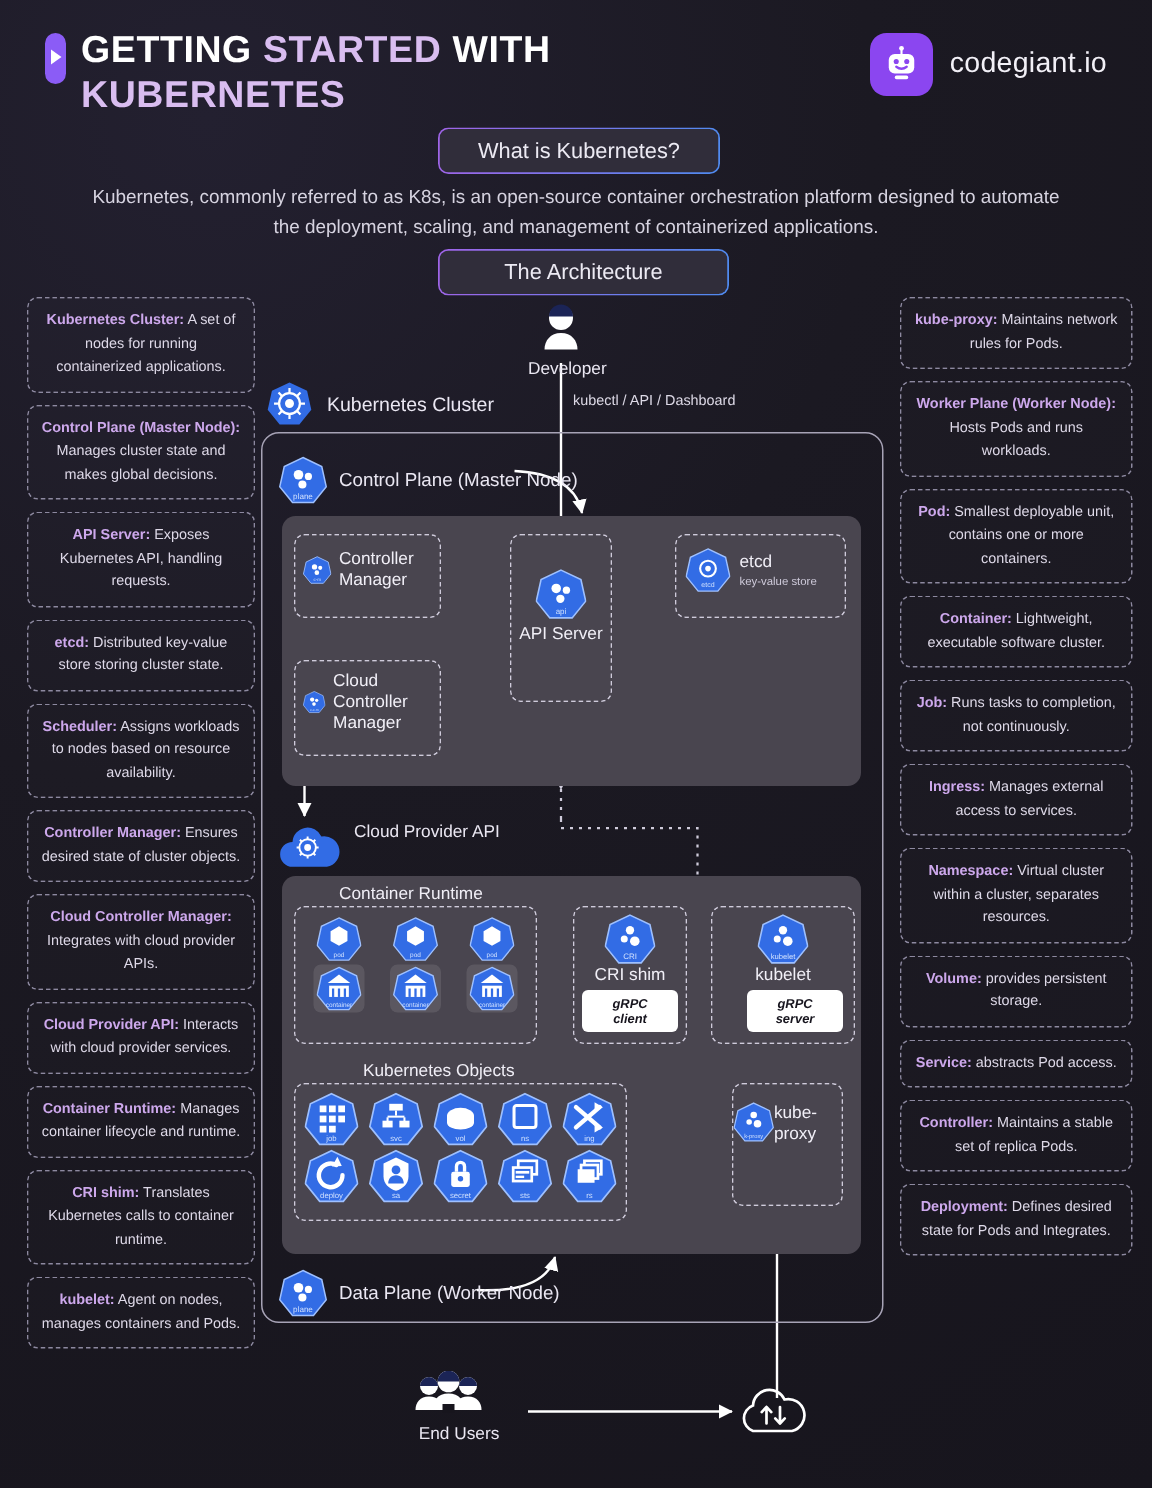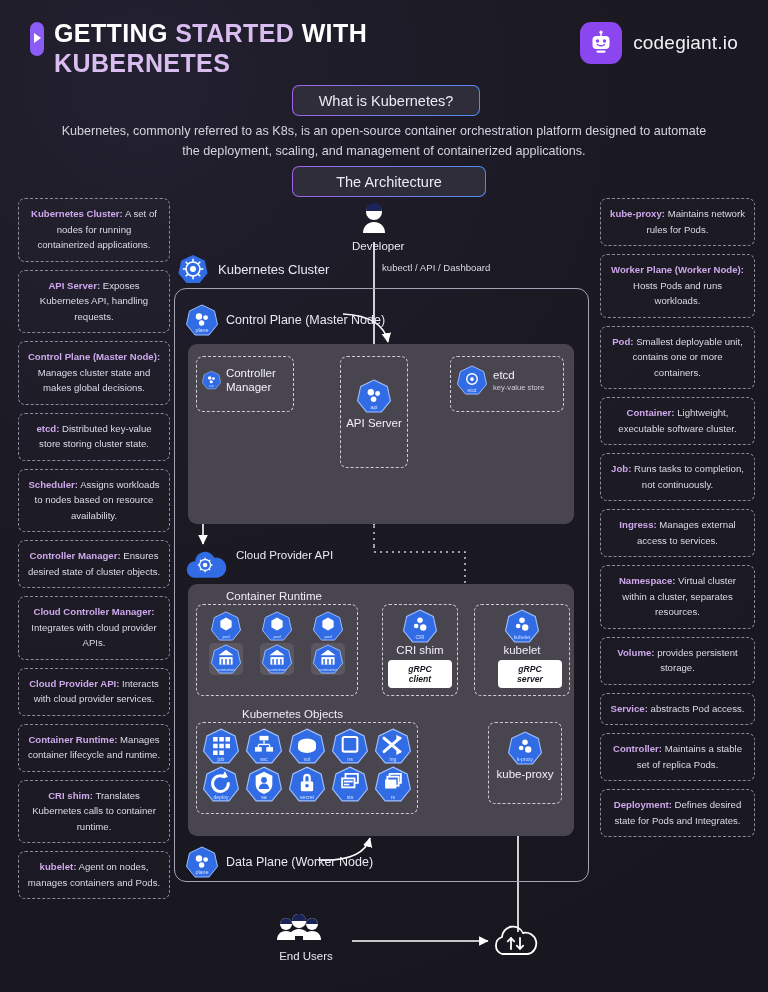--- a/index.html
+++ b/index.html
@@ -141,22 +141,22 @@
     <div class="brand-name">codegiant.io</div>
   </div>
 </div>
 
 <div class="pill" id="pill-what">What is Kubernetes?</div>
 <div class="intro">Kubernetes, commonly referred to as K8s, is an open-source container orchestration platform designed to automate the deployment, scaling, and management of containerized applications.</div>
 <div class="pill" id="pill-arch">The Architecture</div>
 
 <div class="side left" id="left-cards">
     <div class="card"><b>Kubernetes Cluster:</b><span> A set of nodes for running containerized applications.</span></div>
+    <div class="card"><b>Control Plane (Master Node):</b><span> Manages cluster state and makes global decisions.</span></div>
     <div class="card"><b>API Server:</b><span> Exposes Kubernetes API, handling requests.</span></div>
-    <div class="card"><b>Control Plane (Master Node):</b><span> Manages cluster state and makes global decisions.</span></div>
     <div class="card"><b>etcd:</b><span> Distributed key-value store storing cluster state.</span></div>
     <div class="card"><b>Scheduler:</b><span> Assigns workloads to nodes based on resource availability.</span></div>
     <div class="card"><b>Controller Manager:</b><span> Ensures desired state of cluster objects.</span></div>
     <div class="card"><b>Cloud Controller Manager:</b><span> Integrates with cloud provider APIs.</span></div>
     <div class="card"><b>Cloud Provider API:</b><span> Interacts with cloud provider services.</span></div>
     <div class="card"><b>Container Runtime:</b><span> Manages container lifecycle and runtime.</span></div>
     <div class="card"><b>CRI shim:</b><span> Translates Kubernetes calls to container runtime.</span></div>
     <div class="card"><b>kubelet:</b><span> Agent on nodes, manages containers and Pods.</span></div>
   </div>
 
@@ -304,20 +304,34 @@
         <circle cx="16" cy="15" r="2" fill="#fff"></circle>
         <text x="16" y="28.4" font-size="5" fill="#cfe0ff" text-anchor="middle" font-family="Liberation Sans, sans-serif">etcd</text>
       </svg>
       <div>
         <div class="cell-lbl">etcd</div>
         <div class="cell-sub">key-value store</div>
       </div>
     </div>
   </div>
 
+  <div class="dash" style="left:26px; top:244px; width:98px; height:64px;">
+    <div style="display:flex; align-items:center; gap:5px; padding:6px 5px;">
+      <svg width="30" height="30" viewBox="0 0 32 32">
+        <path d="M16 1 L28.5 7 L31.5 20.5 L23 31 H9 L.5 20.5 L3.5 7 Z" fill="#326CE5" stroke="#9ec0ff" stroke-width="1"></path>
+        <g fill="#fff">
+            <circle cx="13" cy="12.5" r="3"></circle>
+            <circle cx="19.4" cy="13.6" r="2.3"></circle>
+            <circle cx="15.6" cy="19" r="2.6"></circle>
+          </g>
+        <text x="16" y="28.4" font-size="4.8" fill="#cfe0ff" text-anchor="middle" font-family="Liberation Sans, sans-serif">c-c-m</text>
+      </svg>
+      <div class="cell-lbl">Cloud Controller Manager</div>
+    </div>
+  </div>
 
 
   <div class="cloudapi">
     <svg width="44" height="34" viewBox="0 0 48 36">
       <path d="M12 32 a9 9 0 0 1 0-18 a11 11 0 0 1 21-4 a9 9 0 0 1 4 22 z" fill="#326CE5"></path>
       <g fill="none" stroke="#fff" stroke-width="1.4" transform="translate(15,10)">
         <circle cx="8" cy="8" r="6"></circle>
           <circle cx="8" cy="8" r="1.8" fill="#fff"></circle>
         <path d="M8 2 V0 M8 14 V16 M2 8 H0 M14 8 H16 M3.8 3.8 L2.4 2.4 M12.2 12.2 L13.6 13.6 M12.2 3.8 L13.6 2.4 M3.8 12.2 L2.4 13.6"></path>
       </g>
@@ -575,21 +589,21 @@
               <rect x="11" y="9.5" width="10" height="8" fill="#326CE5"></rect>
             </g>
             <rect x="9" y="12" width="10" height="8" fill="#fff"></rect>
             <text x="16" y="29" font-size="4.6" fill="#cfe0ff" text-anchor="middle" font-family="Liberation Sans, sans-serif">rs</text>
           </svg>
         </div>
       </div>
   </div>
 
   <div class="dash" style="left:318px; top:526px; width:74px; height:82px;">
-    <div style="display:flex; flex-direction:column; align-items:center; padding-top:8px;">
+    <div style="display:flex; flex-direction:row; align-items:center; padding-top:8px;">
       <svg width="34" height="34" viewBox="0 0 32 32">
         <path d="M16 1 L28.5 7 L31.5 20.5 L23 31 H9 L.5 20.5 L3.5 7 Z" fill="#326CE5" stroke="#9ec0ff" stroke-width="1"></path>
         <g fill="#fff">
             <circle cx="16" cy="10.5" r="2.6"></circle>
             <circle cx="12.4" cy="16" r="2.2"></circle>
             <circle cx="19" cy="17.4" r="3"></circle>
           </g>
         <text x="16" y="28.4" font-size="4.6" fill="#cfe0ff" text-anchor="middle" font-family="Liberation Sans, sans-serif">k-proxy</text>
       </svg>
       <div class="cell-lbl" style="margin-top:2px;">kube-proxy</div>

